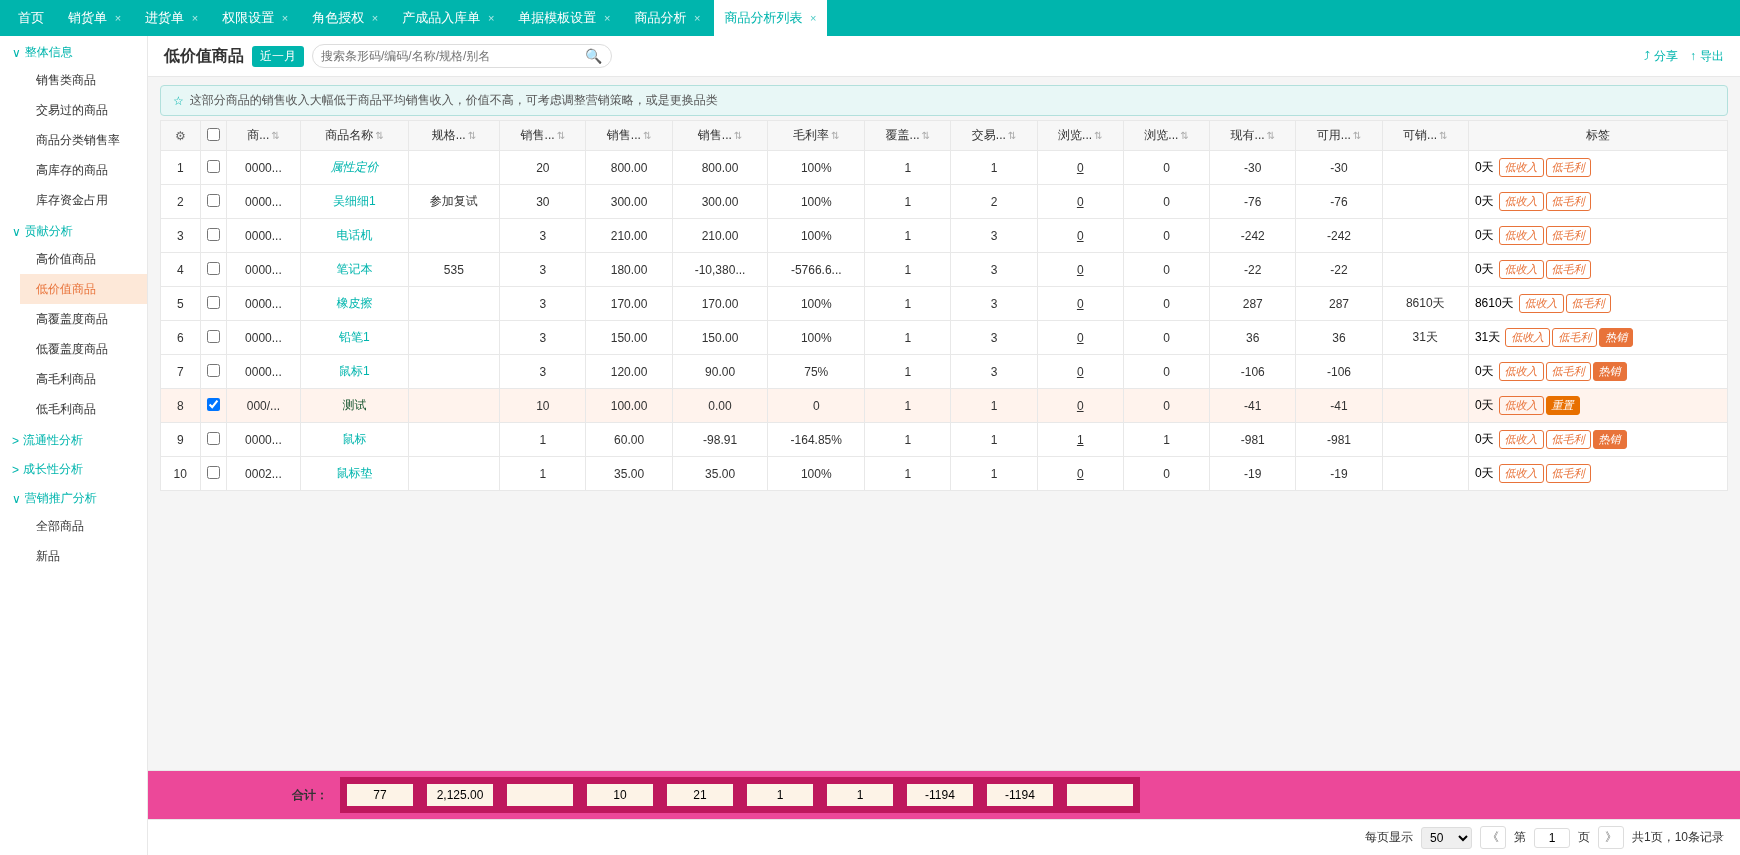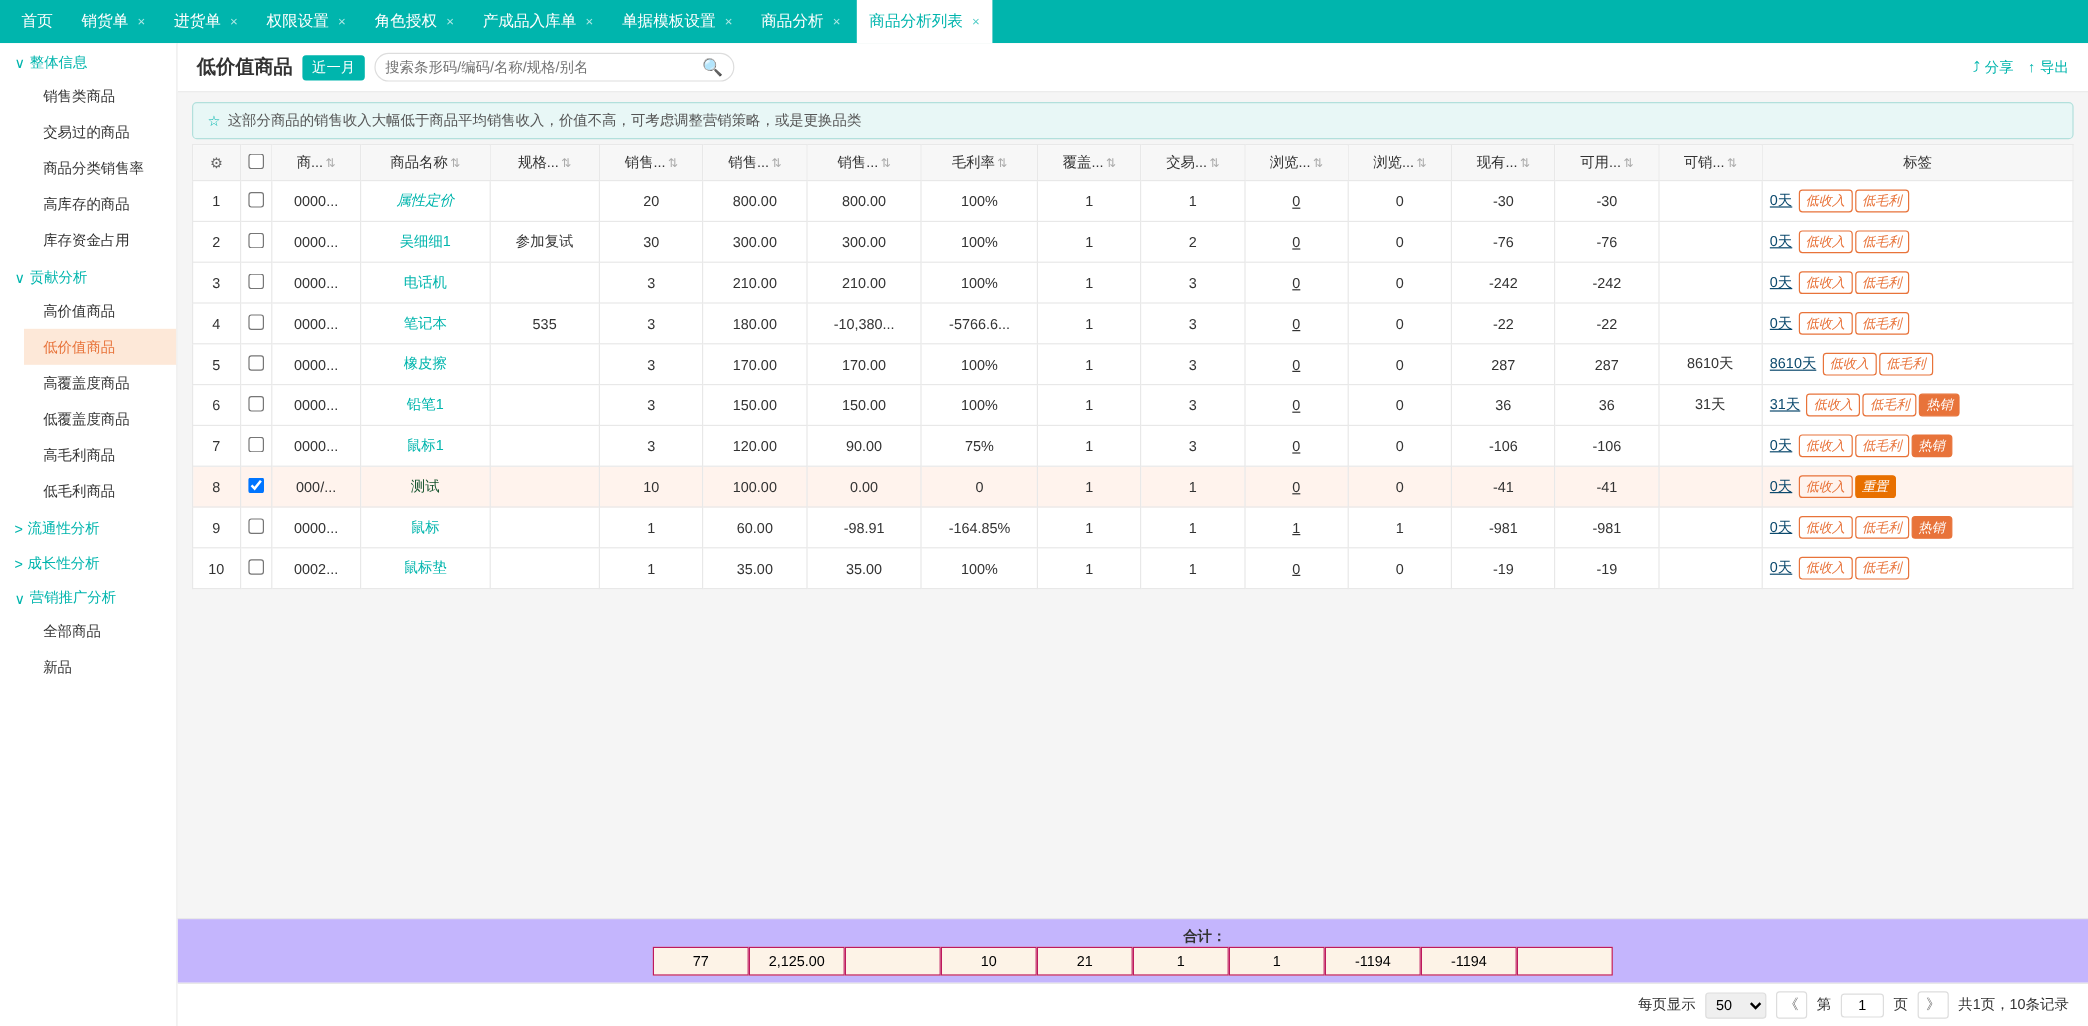--- a/index.html
+++ b/index.html
@@ -186,49 +186,48 @@
       display: inline-block;
       border-radius: 3px;
       padding: 1px 5px;
       font-size: 11px;
       margin: 1px;
       font-style: italic;
     }
     .tag-low-income { color: #e8733a; border: 1px solid #e8733a; }
     .tag-hot { color: #fff; background: #e8733a; border: 1px solid #e8733a; }
     .tag-restock { color: #fff; background: #e87000; border: 1px solid #e87000; }
-    .day-tag { color: #0c4a6e; margin-right: 4px; text-decoration: underline; }
+    .day-tag { color: #000000; margin-right: 4px; }
     .underline { text-decoration: underline; cursor: pointer; color: #333; }
 
     
     .footer-bar {
-      background: #c4b5fd;
+      background: #ec4899;
       border-top: 1px solid #e8e8e8;
       padding: 6px 12px;
       display: flex;
       align-items: center;
-      flex-direction: column;
     }
     .total-label {
       min-width: 180px;
       font-weight: bold;
       color: #333;
       text-align: right;
       padding-right: 12px;
     }
     .total-values {
       display: flex;
       gap: 0;
       flex: 1;
     }
     .total-cell {
       text-align: center;
       padding: 4px 6px;
       background: #fdf3e7;
-      border: 1px solid #be185d;
+      border: 7px solid #be185d;
       min-width: 80px;
     }
 
     
     .pagination-bar {
       background: #fff;
       border-top: 1px solid #e8e8e8;
       padding: 6px 16px;
       display: flex;
       align-items: center;

